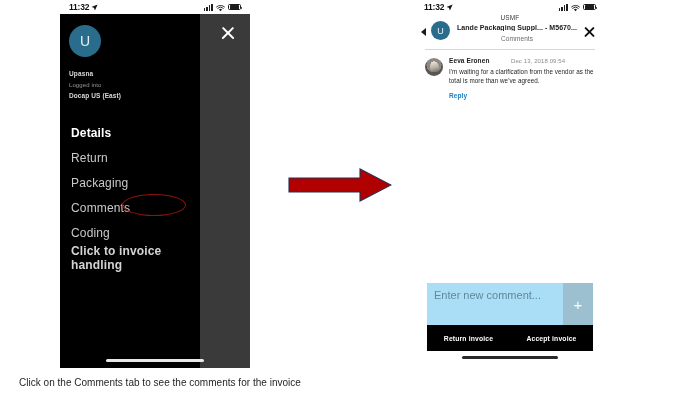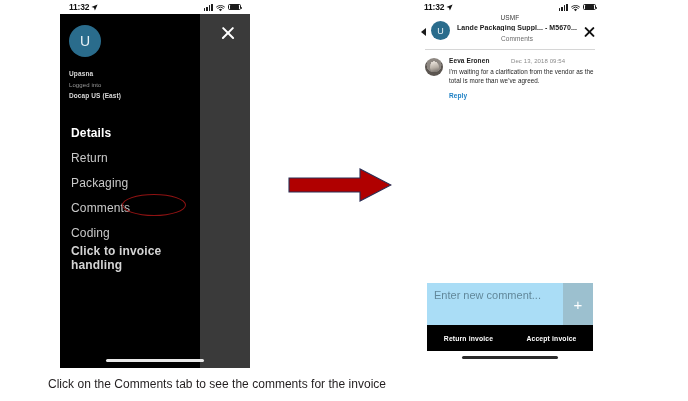--- a/index.html
+++ b/index.html
@@ -417,26 +417,25 @@
   #right-home {
     background: #2b2b2b;
     bottom: 9px;
     width: 96px;
     height: 3.5px;
   }
 
   
   .caption {
     position: absolute;
-    font-size: 12px;
+    font-size: 10px;
     color: #231f20;
     letter-spacing: 0.02px;
     font-family: "Liberation Sans", sans-serif;
     white-space: nowrap;
-    margin-left: 29px;
   }
   #caption-left  { left: 19px;  top: 377px; }
   #caption-right { left: 416px; top: 377px; }
 </style>
 </head>
 <body>
 
 <div class="stage">
 
   <div class="phone" id="phone-left">

